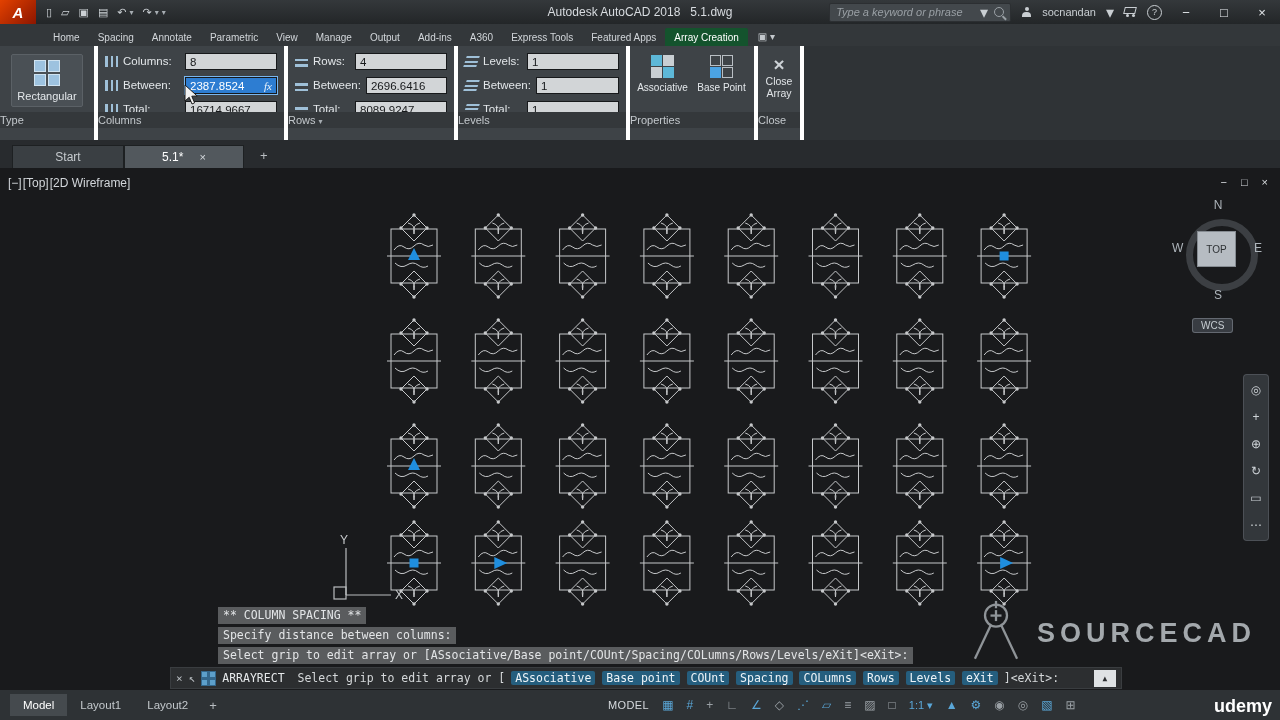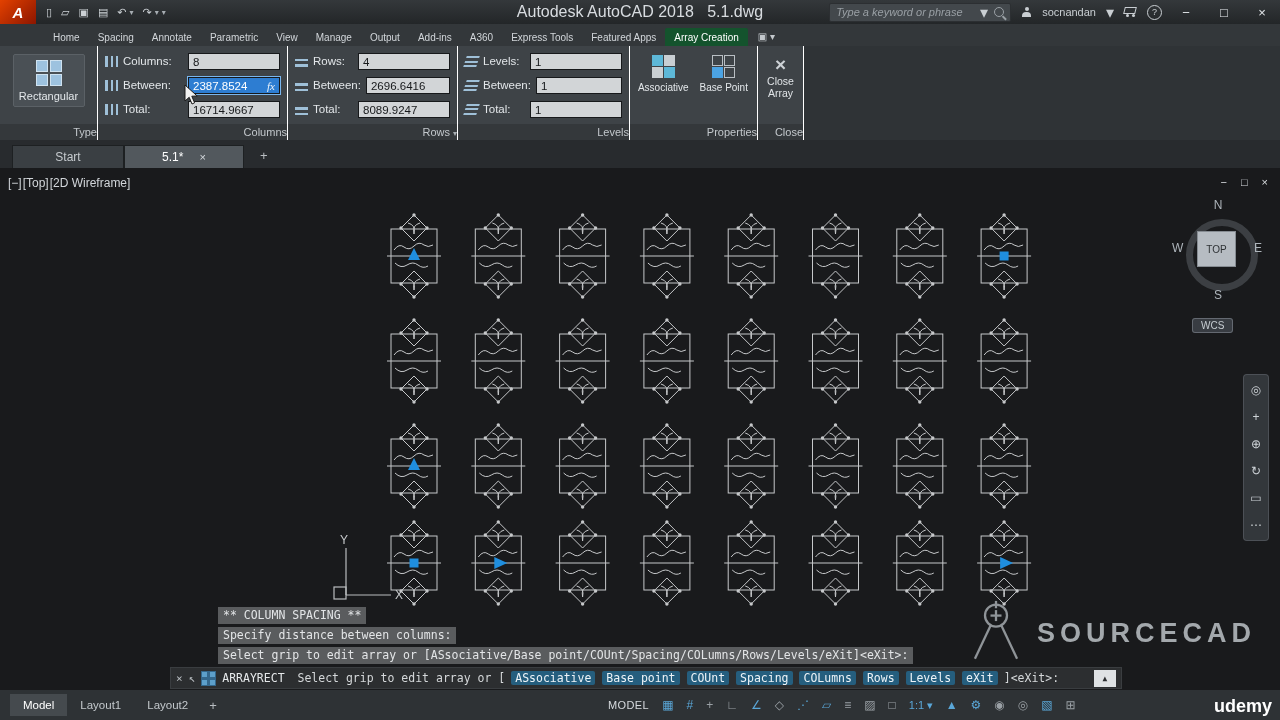--- a/index.html
+++ b/index.html
@@ -3,21 +3,21 @@
 <meta charset="utf-8">
 <style>
   html,body{margin:0;padding:0;background:#000}
   #app{position:relative;width:1280px;height:720px;background:#191a1c;font-family:"Liberation Sans",sans-serif;overflow:hidden;user-select:none}
 
   
   #titlebar{position:absolute;left:0;top:0;width:1280px;height:24px;background:linear-gradient(#34383b,#232628);display:flex;align-items:center;color:#c9ced2}
   #logo{width:36px;height:24px;background:linear-gradient(135deg,#e34100,#8c1600);color:#fff;display:flex;align-items:center;justify-content:center;font-weight:bold;font-size:15px;font-style:italic}
   .qat{display:flex;align-items:center;gap:9px;margin-left:10px;font-size:11px;color:#ccd1d5}
   .qat .dd{font-size:8px;color:#a7adb2;margin-left:-6px}
-  #apptitle{position:absolute;left:50%;transform:translateX(-50%);height:24px;line-height:24px;font-size:16px;color:#d8dce0;white-space:pre}
+  #apptitle{position:absolute;left:50%;transform:translateX(-50%);height:24px;line-height:24px;font-size:12px;color:#d8dce0;white-space:pre}
   #tb-right{position:absolute;right:4px;top:0;height:24px;display:flex;align-items:center;gap:10px}
   #searchbox{display:flex;align-items:center;gap:6px;background:#43484c;border:1px solid #2c2f32;height:17px;padding:0 6px;width:168px;border-radius:2px}
   #searchbox .ph{color:#9aa0a5;font-style:italic;font-size:11px;white-space:nowrap;overflow:hidden;flex:1}
   .mag{width:8px;height:8px;border:1.5px solid #9aa0a5;border-radius:50%;position:relative;flex:none}
   .mag::after{content:"";position:absolute;width:5px;height:1.5px;background:#9aa0a5;transform:rotate(45deg);right:-4px;bottom:-2px}
   .person{width:11px;height:11px;position:relative}
   .person::before{content:"";position:absolute;left:3.5px;top:0;width:4px;height:4px;border-radius:50%;background:#c9ced2}
   .person::after{content:"";position:absolute;left:1px;top:5.5px;width:9px;height:5px;border-radius:4px 4px 0 0;background:#c9ced2}
   #user{font-size:11px}
   .cart{width:13px;height:10px;position:relative}
@@ -29,22 +29,22 @@
   
   #ribbon-tabbar{position:absolute;left:0;top:24px;width:1280px;height:22px;background:#33373a;display:flex;align-items:flex-end}
   #tabs-list{display:flex;align-items:flex-end;margin-left:44px}
   .rtab{padding:4px 9px 3px;font-size:10px;color:#d2d6da;white-space:nowrap}
   .rtab.active{background:#14532d;color:#fff;border-radius:2px 2px 0 0}
   #ribbon-toggle{margin-left:10px;font-size:10px;color:#c3c8cc;padding-bottom:4px}
 
   
   #ribbon{position:absolute;left:0;top:46px;width:1280px;height:94px;background:#2f3336}
   #panels{display:flex;height:94px}
-  .panel{position:relative;height:94px;background:#3e4347;border-right:1px solid #ffffff;box-sizing:border-box}
-  .panel-label{position:absolute;left:0;bottom:0;width:100%;height:16px;background:#34383b;color:#c3c8cc;font-size:11px;text-align:right;line-height:16px;white-space:nowrap}
+  .panel{position:relative;height:94px;background:#3e4347;border-right:4px solid #ffffff;box-sizing:border-box}
+  .panel-label{position:absolute;left:0;bottom:12px;width:100%;height:16px;background:#34383b;color:#c3c8cc;font-size:11px;text-align:left;line-height:16px;white-space:nowrap}
   .panel-label .dd{font-size:8px;margin-left:3px;color:#a7adb2}
   .pcontent{padding:3px 7px 16px;box-sizing:border-box;height:94px}
   .frow{display:flex;align-items:center;height:24px;gap:5px}
   .ficon{width:13px;height:11px;flex:none}
   .icon-cols{background:repeating-linear-gradient(90deg,#9fc0d8 0 2.5px,transparent 2.5px 5.5px)}
   .icon-rows{background:repeating-linear-gradient(0deg,#9fc0d8 0 2.5px,transparent 2.5px 5.5px)}
   .icon-levels{background:repeating-linear-gradient(0deg,#9fc0d8 0 2px,transparent 2px 4.5px);transform:skewX(-18deg)}
   .flabel{font-size:11.5px;color:#e2e6e9;white-space:nowrap}
   .ffield{margin-left:auto;width:92px;height:17px;background:#d2d5d7;border:1px solid #17191b;color:#17191b;font-size:11.5px;line-height:16px;padding:0 4px;box-sizing:border-box;white-space:nowrap;overflow:hidden}
   .ffield.selected{background:#2d7dd2;color:#fff;display:flex;justify-content:space-between;outline:1px solid #79b6ee}

